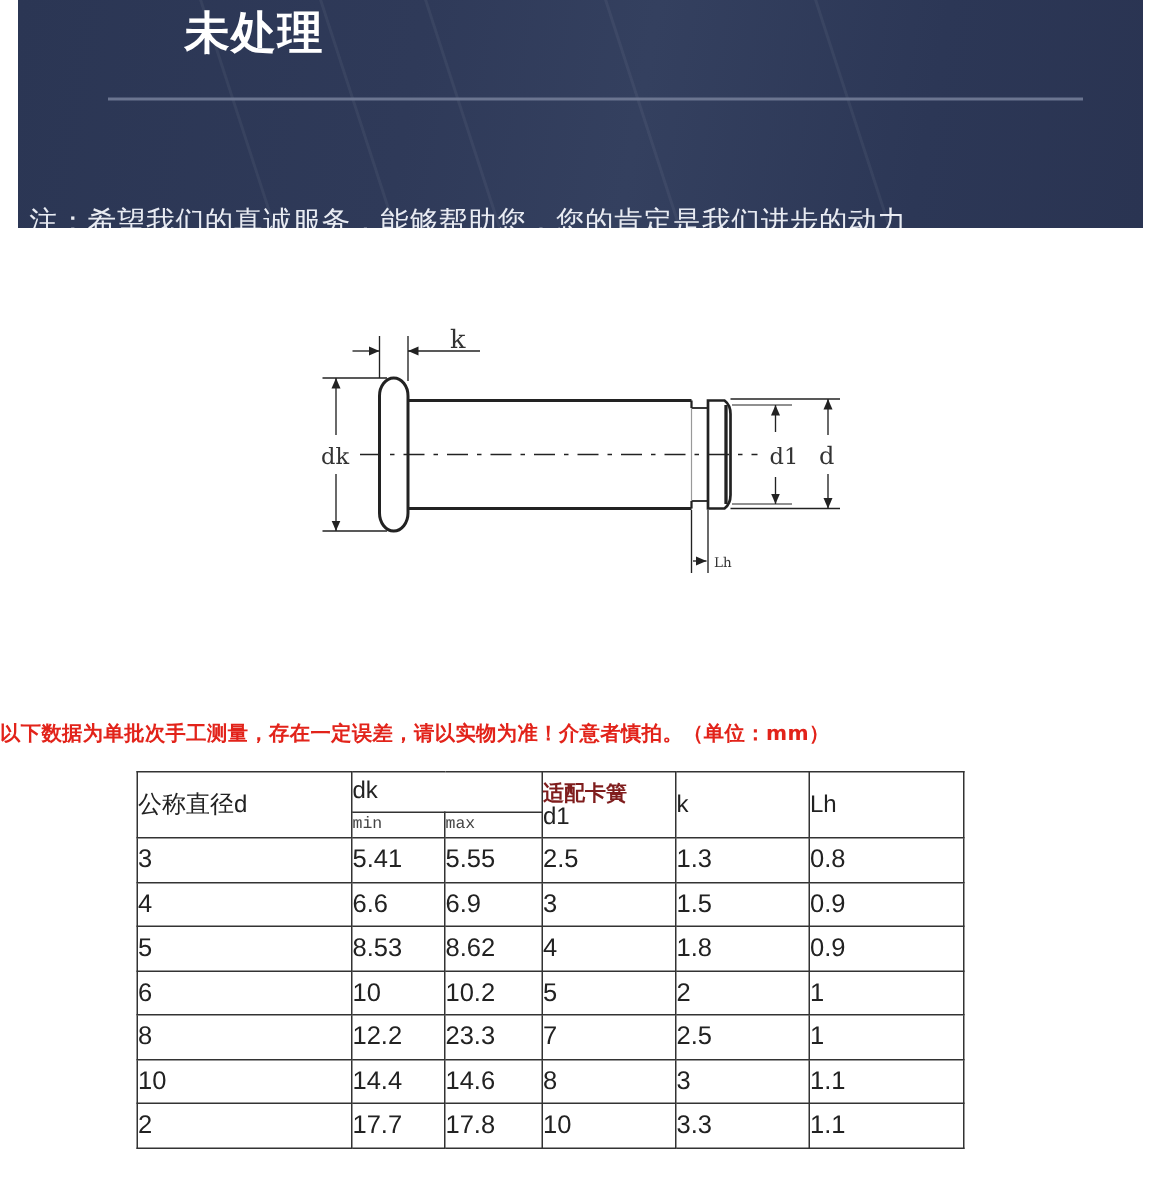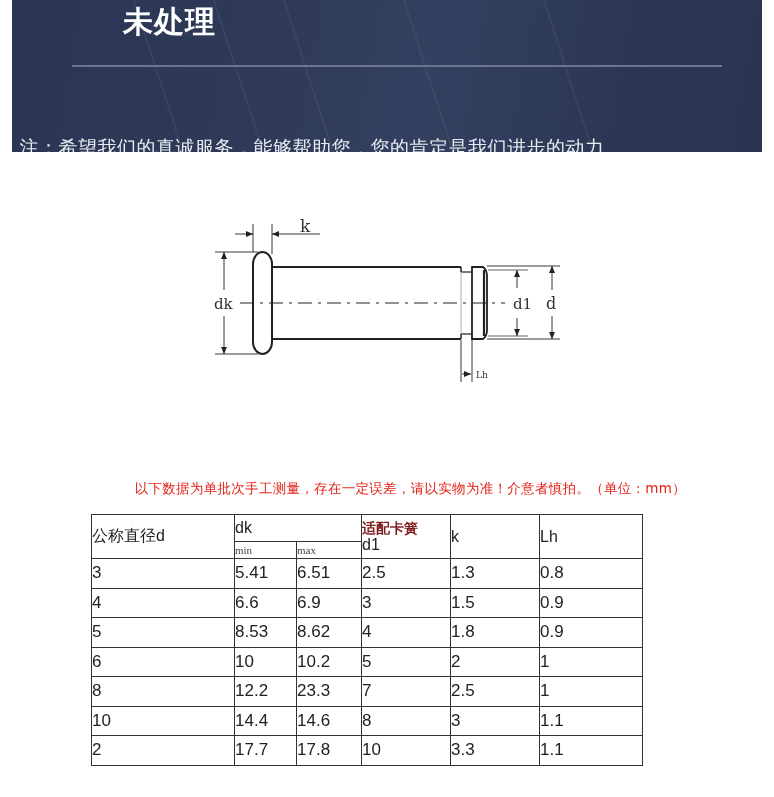--- a/index.html
+++ b/index.html
@@ -24,33 +24,33 @@
   .banner-rule {
     position: absolute; left: 60px; top: 65px; width: 425px; height: 2px; background: #6b7590;
   }
   .banner-note {
     position: absolute; left: 0; width: 600px; top: 96px; text-align: center;
     color: #e8ebf2; font-size: 19px; letter-spacing: 0.5px; margin-top: 39px;
   }
   .diagram { position: absolute; left: 0; top: 0; width: 774px; height: 420px; pointer-events: none; }
   .diagram text { font-family: "DejaVu Serif", "Liberation Serif", serif; fill: #333; }
   .warning {
-    position: absolute; left: 0; width: 686px; top: 480px; text-align: right;
-    color: #e2231a; font-size: 13.5px; font-weight: normal; letter-spacing: 0.3px;
+    position: absolute; left: 0; width: 686px; top: 480px; text-align: left;
+    color: #e2231a; font-size: 13.5px; font-weight: bold; letter-spacing: 0.3px;
   }
   table.spec {
     position: absolute; left: 91px; top: 514px; border-collapse: collapse;
     font-family: "Liberation Sans", "DejaVu Sans", sans-serif; color: #222;
   }
   table.spec td, table.spec th {
     border: 1.3px solid #333; text-align: left; padding: 0; font-weight: normal;
   }
   table.spec th { font-size: 16px; }
   table.spec td { font-size: 17px; height: 28.5px; }
-  .sub { font-size: 11px !important; font-family: Liberation Serif, serif; color: #444; height: 16px; }
+  .sub { font-size: 11px !important; font-family: Liberation Mono, monospace; color: #444; height: 16px; }
   .red-head { color: #7f1d1d; font-weight: bold; font-size: 14px; display: block; line-height: 16px; }
   .d1-lab { display: block; font-size: 16px; line-height: 18px; }
 </style>
 </head>
 <body>
 
 <div class="banner">
   <div class="streak" style="left:150px"></div>
   <div class="streak" style="left:230px"></div>
   <div class="streak" style="left:300px"></div>
@@ -139,21 +139,21 @@
     <th rowspan="2">k</th>
     <th rowspan="2">Lh</th>
   </tr>
   <tr>
     <th class="sub">min</th>
     <th class="sub">max</th>
   </tr>
   <tr>
     <td>3</td>
     <td>5.41</td>
-    <td>6.51</td>
+    <td>5.55</td>
     <td>2.5</td>
     <td>1.3</td>
     <td>0.8</td>
   </tr>
   <tr>
     <td>4</td>
     <td>6.6</td>
     <td>6.9</td>
     <td>3</td>
     <td>1.5</td>

